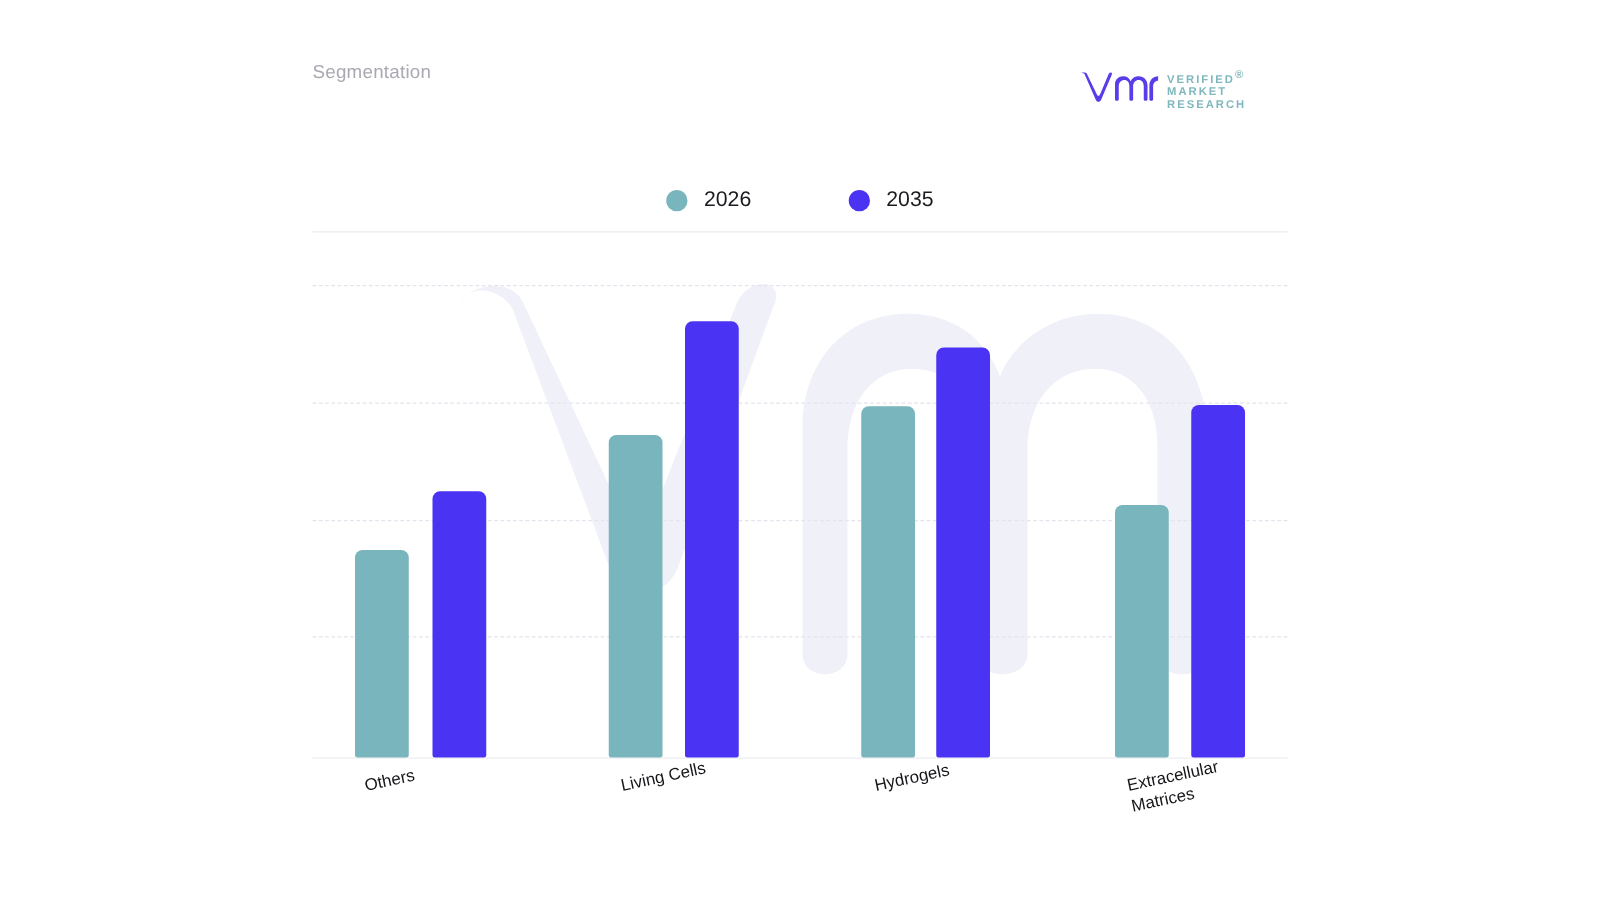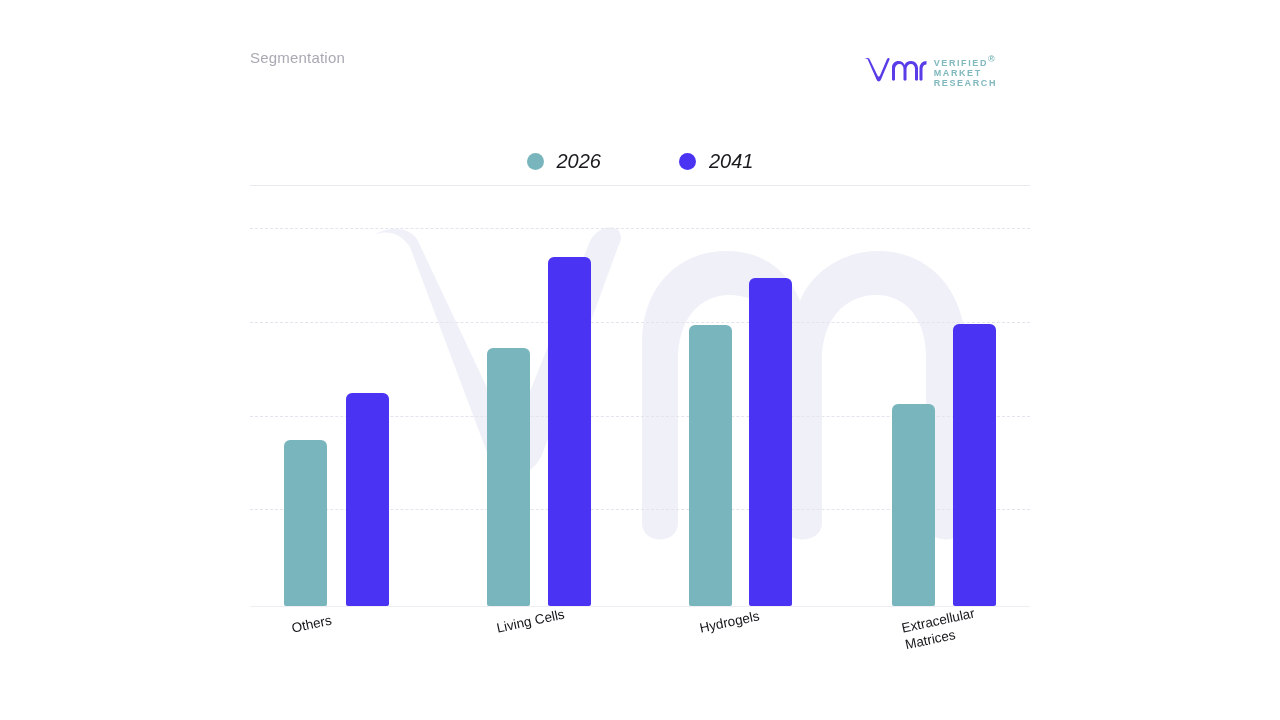--- a/index.html
+++ b/index.html
@@ -82,23 +82,22 @@
     display: flex;
     align-items: center;
     gap: 13px;
   }
   .legend-dot {
     width: 17px; height: 17px;
     border-radius: 50%;
     display: block;
   }
   .legend-label {
-    font-size: 20px;
+    font-size: 17px;
     color: #1a1a1f;
-    font-style: italic;
   }
 
   
   .separator {
     position: absolute;
     left: 250px; top: 185px;
     width: 780px; height: 1px;
     background: #e9e9ef;
   }
 
@@ -171,21 +170,21 @@
     </div>
   </div>
 
   <div class="legend">
     <div class="legend-item">
       <span class="legend-dot" style="background: rgb(121, 181, 188);"></span>
       <span class="legend-label">2026</span>
     </div>
     <div class="legend-item">
       <span class="legend-dot" style="background: rgb(74, 51, 242);"></span>
-      <span class="legend-label">2041</span>
+      <span class="legend-label">2035</span>
     </div>
   </div>
 
   <div class="separator"></div>
 
   <div class="plot">
     <svg class="watermark" viewBox="0 0 620 330" aria-hidden="true">
       <g fill="#f0f0f9">
         <path d="M8 22 C8 8, 36 2, 50 24 L128 232 C140 258, 170 258, 182 232 L258 24 C270 2, 242 -4, 230 18 L163 186 C157 200, 143 200, 137 186 L58 18 C46 -4, 8 8, 8 22 Z"></path>
         <path d="M282 120 C282 62, 320 28, 366 28 C404 28, 428 48, 440 78 C452 48, 484 28, 518 28 C570 28, 606 68, 606 128 L606 300 C606 322, 566 322, 566 300 L566 134 C566 96, 546 72, 516 72 C484 72, 462 98, 462 136 L462 300 C462 322, 422 322, 422 300 L422 136 C422 98, 402 72, 370 72 C338 72, 318 98, 318 136 L318 300 C318 322, 282 322, 282 300 Z"></path>

